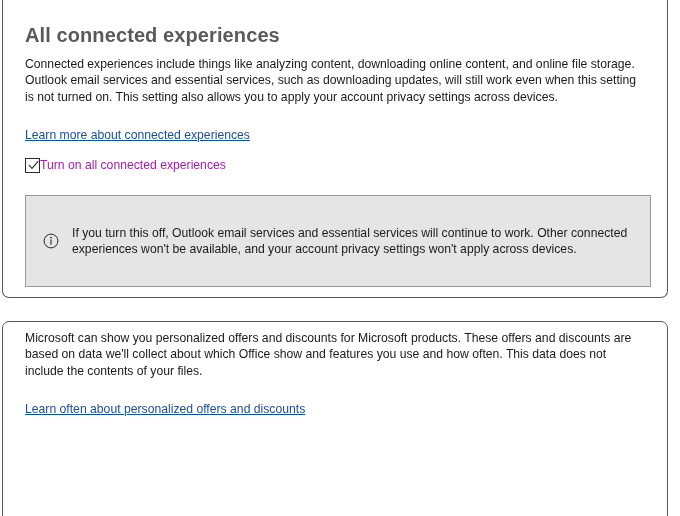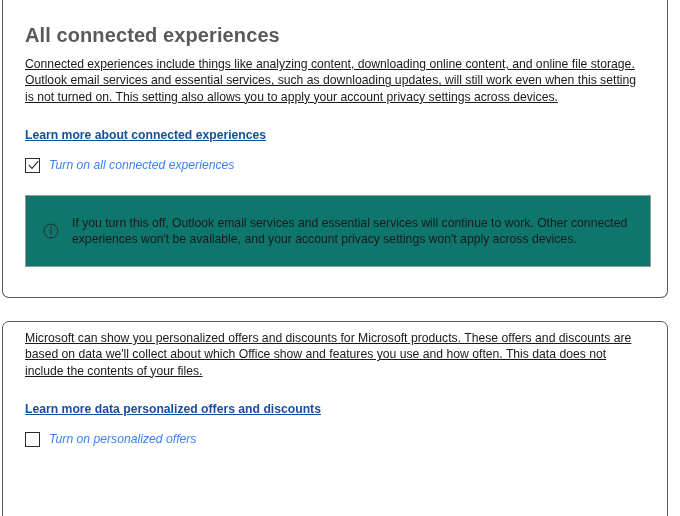--- a/index.html
+++ b/index.html
@@ -66,39 +66,37 @@
   #card-offers .section-title {
     padding-top: 23px;
   }
 
   .section-desc {
     font-size: 12.2px;
     line-height: 16.4px;
     color: #1a1a1a;
     margin: 8px 0 0 0;
     max-width: 618px;
-    text-decoration: underline;
   }
 
   
   .link-list {
     margin-top: 20px;
   }
   .link-row {
     display: block;
   }
   .link {
     display: inline-block;
     font-size: 12.2px;
     line-height: 16px;
     color: #13509c;
     text-decoration: underline;
     text-underline-offset: 1px;
     cursor: pointer;
-    font-weight: bold;
   }
 
   
   .check-row {
     display: flex;
     align-items: center;
     margin-top: 15px;
   }
   .checkbox {
     position: relative;
@@ -114,35 +112,33 @@
     position: absolute;
     left: 1px;
     top: 0px;
     width: 13px;
     height: 13px;
     display: block;
   }
   .check-label {
     font-size: 12.2px;
     line-height: 15px;
-    color: #3b82f6;
-    margin-left: 9px;
+    color: #a21caf;
     cursor: pointer;
     white-space: nowrap;
-    font-style: italic;
   }
 
   
   .info-box {
     position: relative;
     box-sizing: border-box;
     margin-top: 22px;
     width: 626px;
-    height: 72px;
-    background: #0f766e;
+    height: 92px;
+    background: #e5e5e5;
     border: 1px solid #999999;
     display: flex;
     align-items: center;
     padding: 0 16px 0 17px;
   }
   .info-icon {
     flex: 0 0 auto;
     width: 16px;
     height: 16px;
     margin-right: 13px;
@@ -195,27 +191,21 @@
   </section>
 
   <section class="card" id="card-offers">
     <div class="card-inner">
 
 
       <p class="section-desc">Microsoft can show you personalized offers and discounts for Microsoft products. These offers and discounts are based on data we'll collect about which Office show and features you use and how often. This data does not include the contents of your files.</p>
 
       <div class="link-list">
         <span class="link-row">
-          <a class="link">Learn more data personalized offers and discounts</a>
+          <a class="link">Learn often about personalized offers and discounts</a>
         </span>
       </div>
 
-      <div class="check-row">
-        <span class="checkbox" data-checked="false">
-          
-        </span>
-        <span class="check-label">Turn on personalized offers</span>
-      </div>
 
     </div>
   </section>
 
 </div>
 
 </body></html>

